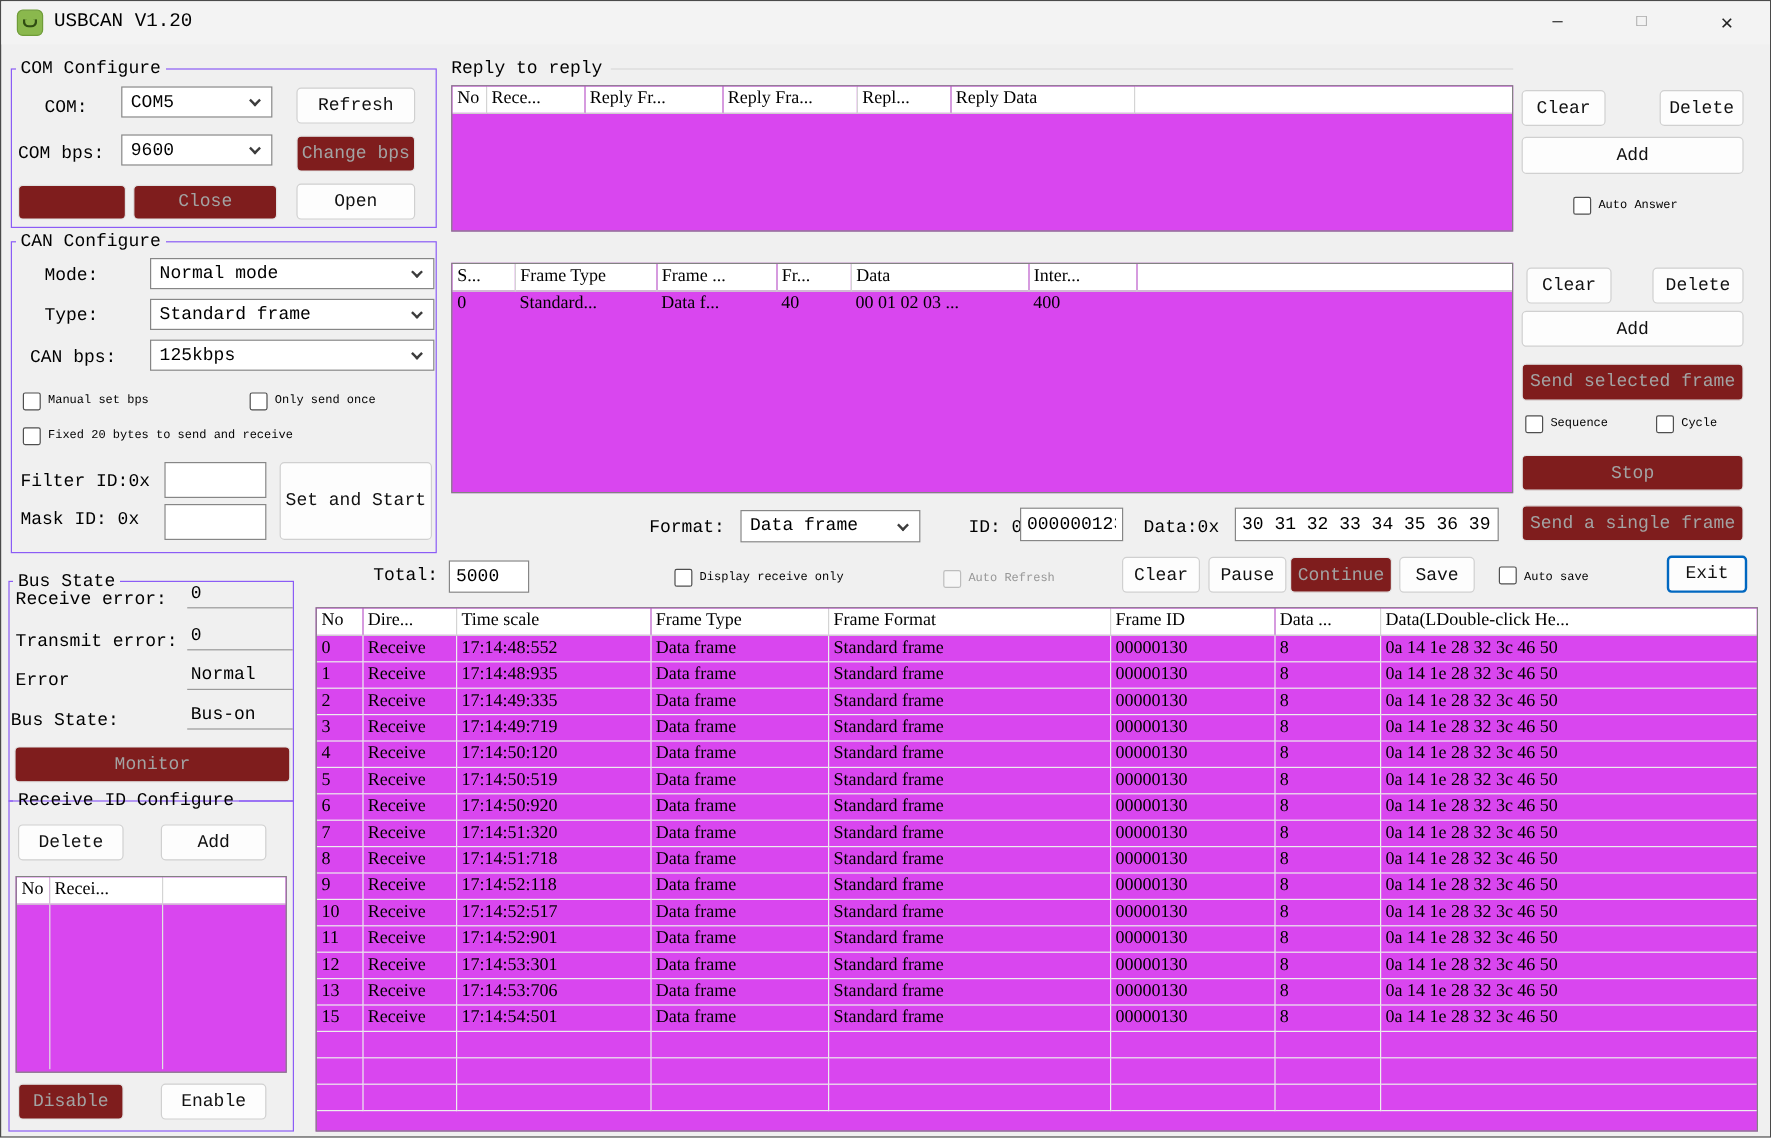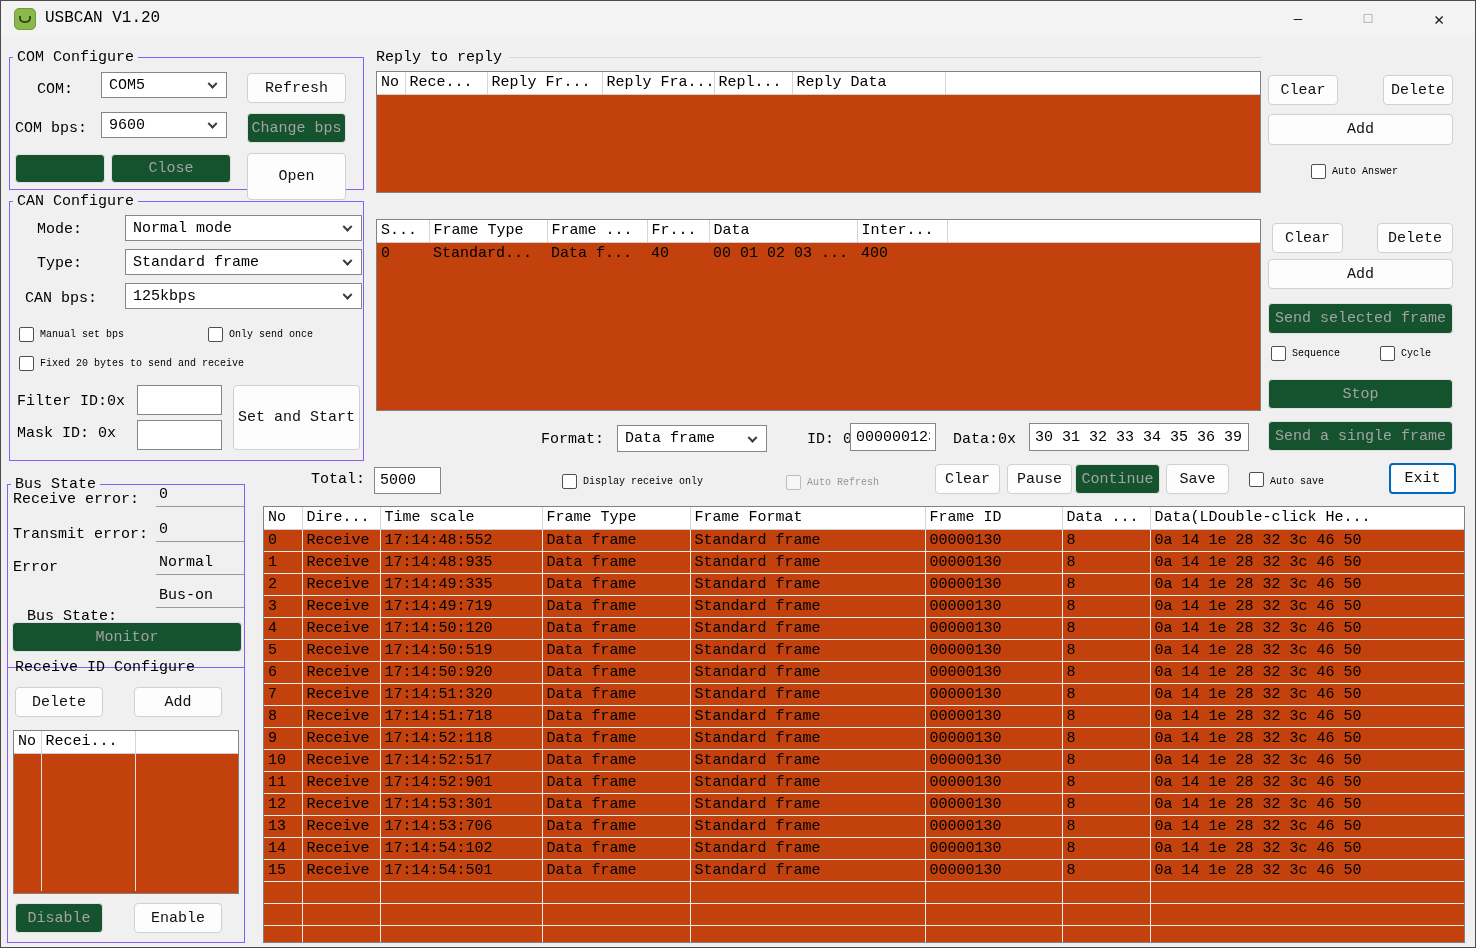--- a/index.html
+++ b/index.html
@@ -14,36 +14,36 @@
   .winbtn{position:absolute;top:0;width:46px;height:36px;display:flex;align-items:center;justify-content:center;font-size:14px;color:#222;cursor:default;}
   
   fieldset.grp{position:absolute;border:1px solid #8b5cf6;background:transparent;}
   fieldset.grp legend{font-size:15px;color:#000;padding:0 4px;margin-left:3px;white-space:nowrap;}
   .sect-title{position:absolute;display:flex;align-items:center;gap:7px;font-size:15px;color:#000;white-space:nowrap;}
   .sect-title .rule{flex:1;height:1px;background:#d9d9d9;}
   
   .lbl{position:absolute;font-size:15px;color:#000;white-space:nowrap;}
   
   .btn{position:absolute;display:flex;align-items:center;justify-content:center;background:#fdfdfd;border:1px solid #d0d0d0;border-radius:4px;font-size:15px;color:#111;white-space:nowrap;cursor:default;}
-  .btn.dis{color:#a3a3a3;background:#14532d;border-color:#e1e1e1;}
+  .btn.dis{color:#a3a3a3;background:#7f1d1d;border-color:#e1e1e1;}
   .btn.accent{border:2px solid #0067c0;}
   
   .combo{position:absolute;background:#fff;border:1px solid #868686;display:flex;align-items:center;padding:0 22px 0 7px;font-size:15px;color:#000;white-space:nowrap;overflow:hidden;}
   .combo .chev{position:absolute;right:10px;top:50%;width:7px;height:7px;border-right:2px solid #3c3c3c;border-bottom:2px solid #3c3c3c;transform:translateY(-68%) rotate(45deg);}
   
   .input{position:absolute;background:#fff;border:1px solid #868686;font-family:"Liberation Mono","DejaVu Sans Mono",monospace;font-size:15px;color:#000;padding:0 5px;}
   
   .valbox{position:absolute;font-size:15px;color:#000;border-bottom:1px solid #9a9a9a;padding:1px 3px 3px 3px;white-space:nowrap;}
   
   .cb{position:absolute;display:flex;align-items:center;gap:6px;font-size:10px;color:#000;white-space:nowrap;cursor:default;}
   .cb .box{width:15px;height:15px;background:#fff;border:1px solid #4f4f4f;flex:none;border-radius:2px;}
   .cb.dis{color:#979797;}
   .cb.dis .box{border-color:#bdbdbd;background:#f6f6f6;}
   
-  .tblwrap{position:absolute;background:#c2410c;border:1px solid #828282;overflow:hidden;}
+  .tblwrap{position:absolute;background:#d946ef;border:1px solid #828282;overflow:hidden;font-family:Liberation Serif, serif;}
   table{width:100%;border-collapse:collapse;table-layout:fixed;font-size:15px;}
   th{font-weight:normal;text-align:left;padding:0 4px;height:22px;border-right:1px solid #d4d4d4;border-bottom:1px solid #cfcfcf;white-space:nowrap;overflow:hidden;background:#fff;}
   th:last-child{border-right:none;}
   td{padding:0 4px;height:22px;white-space:nowrap;overflow:hidden;color:#000;}
   .plain tbody td{border:none;}
   .grid tbody td{border-right:1px solid #ededed;border-bottom:1px solid #ededed;}
   .grid tbody td:last-child{border-right:none;}
   .idgrid tbody td{border-right:1px solid #e2e2e2;border-bottom:none;}
   .idgrid tbody td:last-child{border-right:none;}
   .idgrid tr.filler td{height:138px;}
@@ -73,21 +73,21 @@
   </div>
   <div class="btn" style="left:246px;top:72px;width:99px;height:30px;">Refresh</div>
   <div class="lbl" style="left:14px;top:119px;">COM bps:</div>
   <div class="combo" style="left:100px;top:111px;width:126px;height:26px;">
     <span>9600</span>
       <span class="chev"></span>
   </div>
   <div class="btn dis" style="left:246px;top:112px;width:99px;height:30px;">Change bps</div>
   <div class="btn dis" style="left:14px;top:153px;width:90px;height:29px;"></div>
   <div class="btn dis" style="left:110px;top:153px;width:120px;height:29px;">Close</div>
-  <div class="btn" style="left:246px;top:152px;width:99px;height:47px;">Open</div>
+  <div class="btn" style="left:246px;top:152px;width:99px;height:30px;">Open</div>
 
   <fieldset class="grp" style="left:8px;top:192px;width:355px;height:268px;">
     <legend>CAN Configure</legend>
   </fieldset>
   <div class="lbl" style="left:36px;top:220px;">Mode:</div>
   <div class="combo" style="left:124px;top:214px;width:237px;height:26px;">
     <span>Normal mode</span>
       <span class="chev"></span>
   </div>
   <div class="lbl" style="left:36px;top:254px;">Type:</div>
@@ -120,21 +120,21 @@
 
   <fieldset class="grp" style="left:6px;top:475px;width:238px;height:192px;">
     <legend>Bus State</legend>
   </fieldset>
   <div class="lbl" style="left:12px;top:490px;">Receive error:</div>
   <div class="valbox" style="left:155px;top:484px;width:88px;">0</div>
   <div class="lbl" style="left:12px;top:525px;">Transmit error:</div>
   <div class="valbox" style="left:155px;top:519px;width:88px;">0</div>
   <div class="lbl" style="left:12px;top:558px;">Error</div>
   <div class="valbox" style="left:155px;top:552px;width:88px;">Normal</div>
-  <div class="lbl" style="left:26px;top:591px;margin-top:16px;">Bus State:</div>
+  <div class="lbl" style="left:8px;top:591px;">Bus State:</div>
   <div class="valbox" style="left:155px;top:585px;width:88px;">Bus-on</div>
   <div class="btn dis" style="left:11px;top:621px;width:230px;height:30px;">Monitor</div>
 
   <fieldset class="grp" style="left:6px;top:658px;width:238px;height:284px;">
     <legend>Receive ID Configure</legend>
   </fieldset>
   <div class="btn" style="left:14px;top:686px;width:88px;height:30px;">Delete</div>
   <div class="btn" style="left:133px;top:686px;width:88px;height:30px;">Add</div>
   <div class="tblwrap" style="left:12px;top:729px;width:226px;height:164px;">
     <table class="idgrid">
@@ -438,30 +438,20 @@
             <td>13</td>
             <td>Receive</td>
             <td>17:14:53:706</td>
             <td>Data frame</td>
             <td>Standard frame</td>
             <td>00000130</td>
             <td>8</td>
             <td>0a 14 1e 28 32 3c 46 50</td>
           </tr>
           <tr>
-            <td>14</td>
-            <td>Receive</td>
-            <td>17:14:54:102</td>
-            <td>Data frame</td>
-            <td>Standard frame</td>
-            <td>00000130</td>
-            <td>8</td>
-            <td>0a 14 1e 28 32 3c 46 50</td>
-          </tr>
-          <tr>
             <td>15</td>
             <td>Receive</td>
             <td>17:14:54:501</td>
             <td>Data frame</td>
             <td>Standard frame</td>
             <td>00000130</td>
             <td>8</td>
             <td>0a 14 1e 28 32 3c 46 50</td>
           </tr>
           <tr class="filler">

